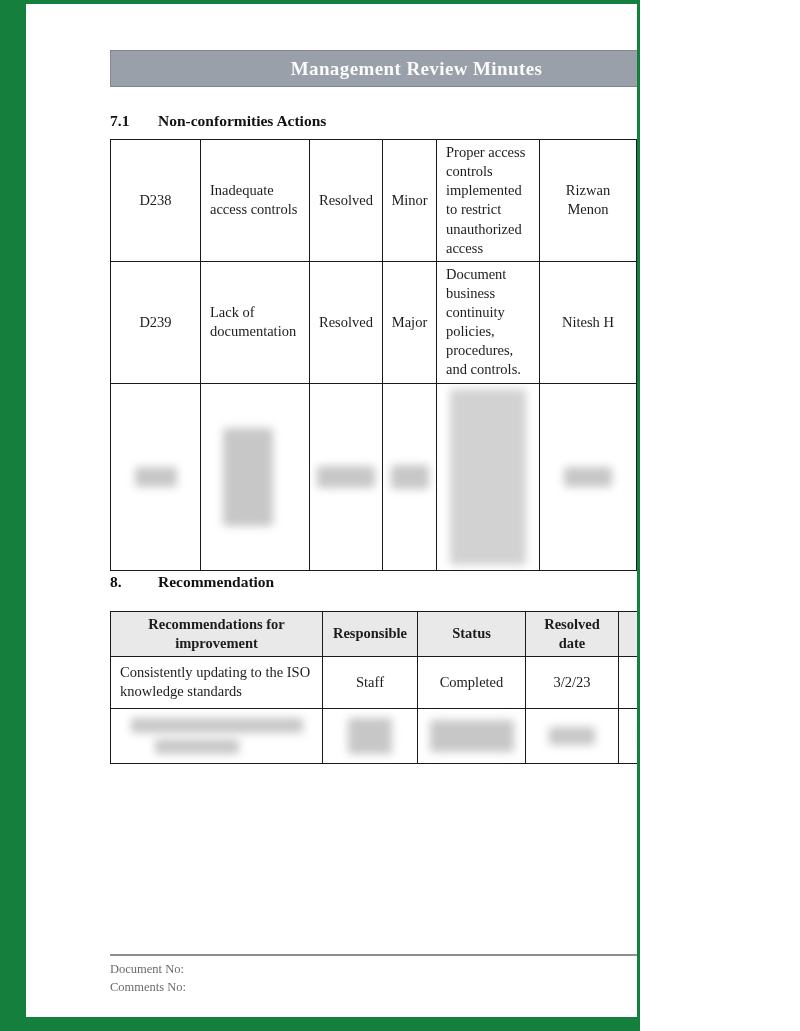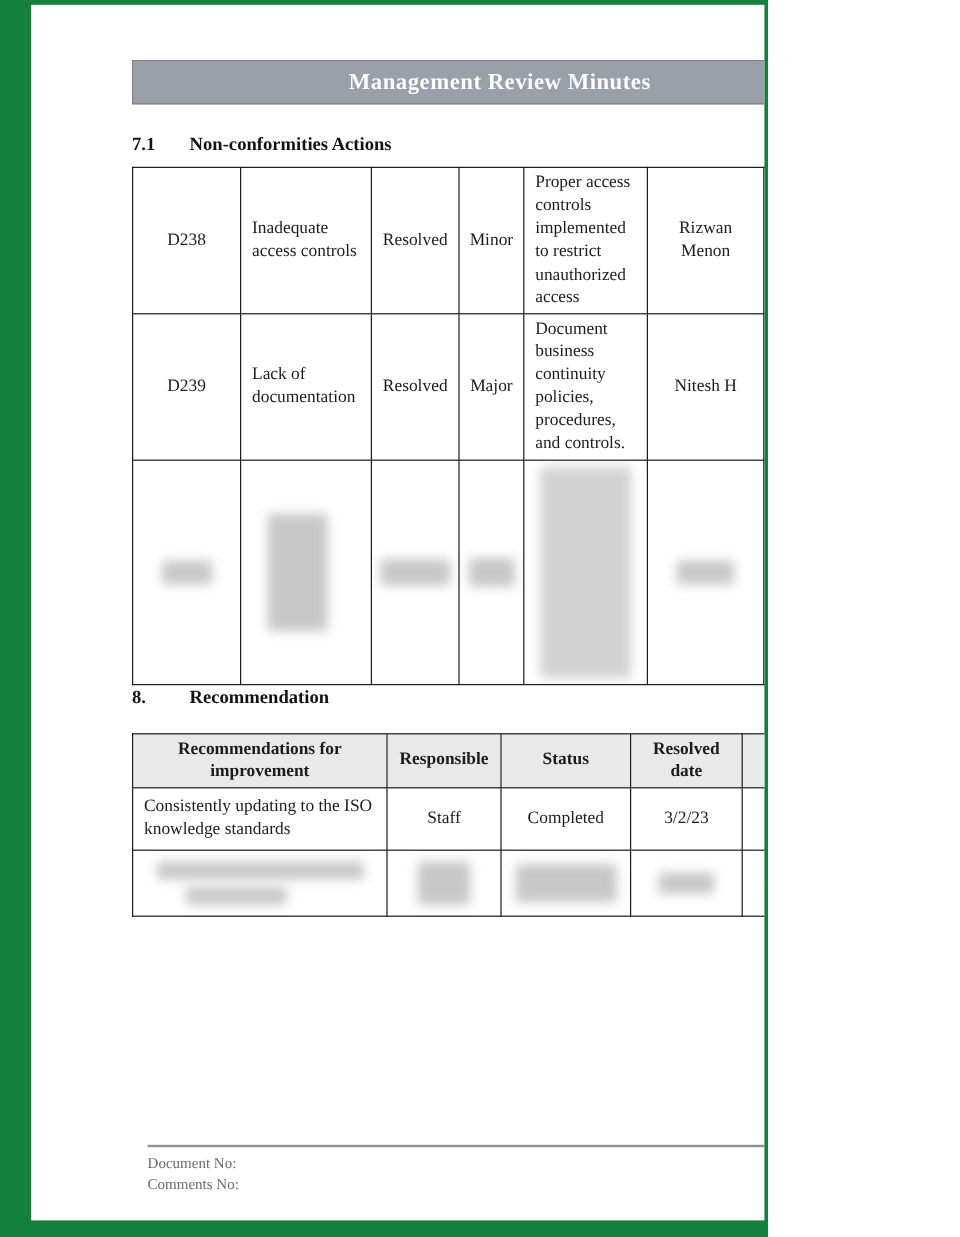--- a/index.html
+++ b/index.html
@@ -23,21 +23,21 @@
   th.th-narrow{padding:3px 12px;}
   td.left{text-align:left;padding-left:9px;padding-right:6px;}
 
   .nc-table{width:613px;margin-top:9px;}
   .rec-table{width:609px;margin-top:20px;}
 
   .blob{background:#c7c7c7;filter:blur(4.5px);border-radius:3px;margin:0 auto;}
 
   .footer{position:absolute;left:84px;top:950px;width:613px;border-top:2px solid #8f8f8f;
           padding-top:5px;display:flex;justify-content:space-between;
-          font-size:12.5px;color:#6b6b6b;line-height:1.4;margin-left:13px;}
+          font-size:12.5px;color:#6b6b6b;line-height:1.4;}
   .footer .col div{white-space:nowrap;}
   .footer .right{text-align:right;}
 </style>
 </head>
 <body>
 
 <div class="frame">
   <div class="page">
     <div class="content">
 

